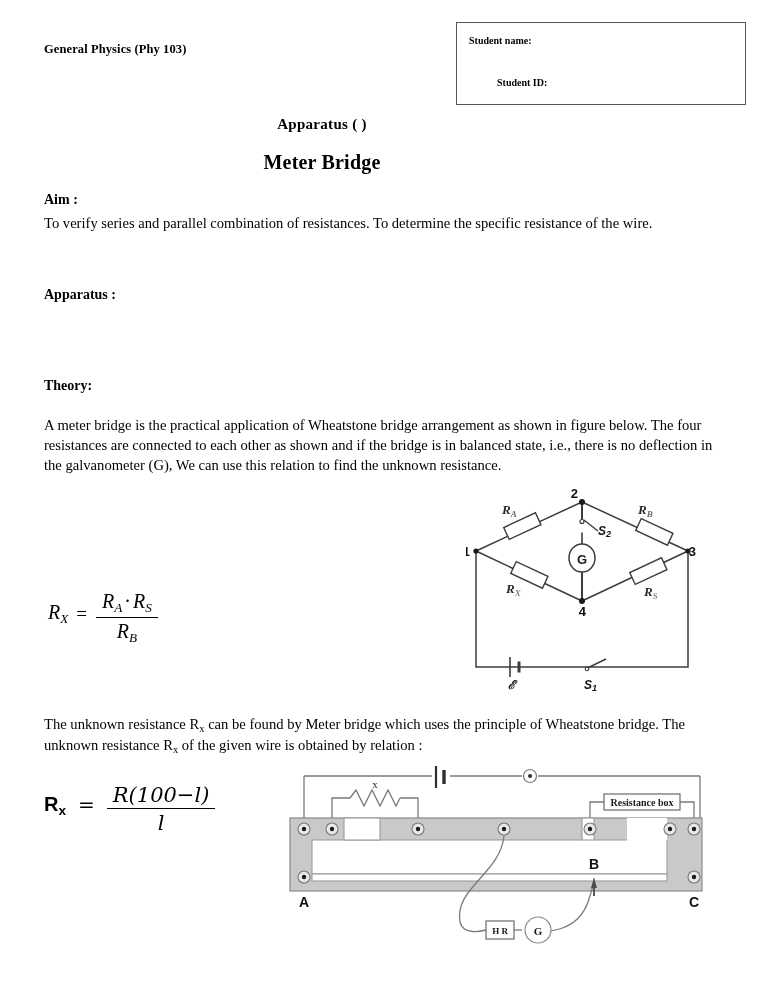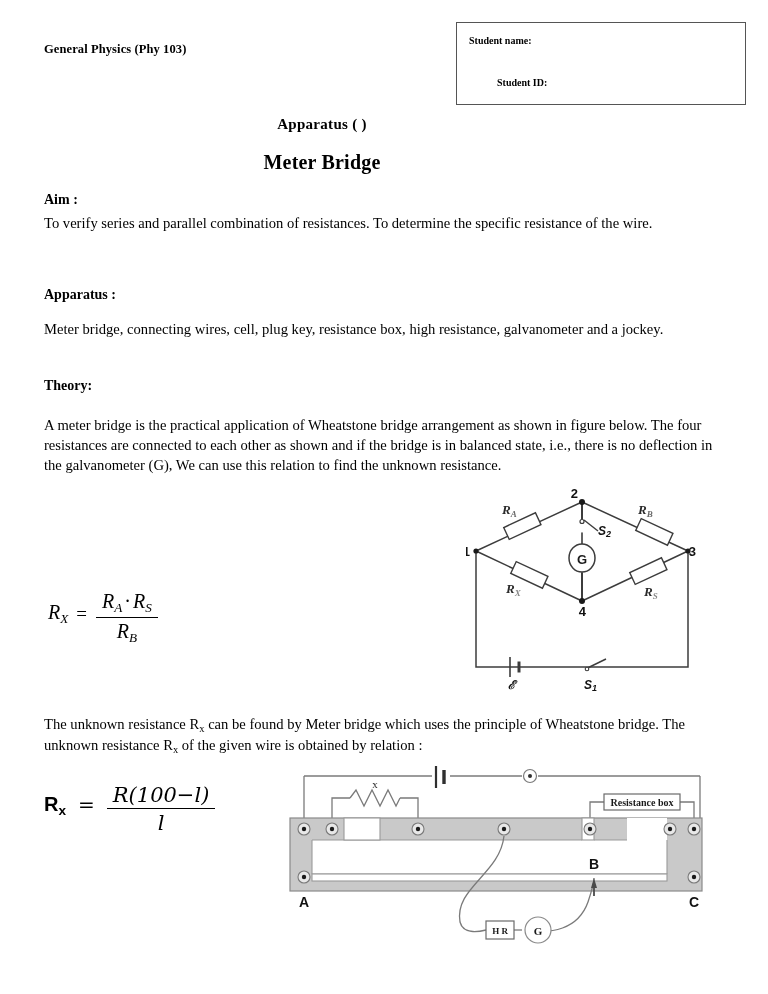--- a/index.html
+++ b/index.html
@@ -196,21 +196,20 @@
   </div>
 
   <div class="experiment-line">Apparatus (  )</div>
 
   <div class="doc-title">Meter Bridge</div>
 
   <div class="sec-head" id="aim-head">Aim :</div>
   <div class="para" id="aim-body">To verify series and parallel combination of resistances. To determine the specific resistance of the wire.</div>
 
   <div class="sec-head" id="apparatus-head">Apparatus :</div>
-  <div class="para" id="apparatus-body">Meter bridge, connecting wires, cell, plug key, resistance box, high resistance, galvanometer and a jockey.</div>
 
   <div class="sec-head" id="theory-head">Theory:</div>
   <div class="para" id="theory-body">A meter bridge is the practical application of Wheatstone bridge arrangement as shown in figure below. The four resistances are connected to each other as shown and if the bridge is in balanced state, i.e., there is no deflection in the galvanometer (G), We can use this relation to find the unknown resistance.</div>
 
   <div class="formula1">
     <span class="lhs"><span>R</span><span class="v-sub">X</span></span>
     <span class="eq">=</span>
     <span class="frac">
       <span class="num"><span>R</span><span class="v-sub">A</span><span class="dot-op">·</span><span>R</span><span class="v-sub">S</span></span>
       <span class="bar"></span>

